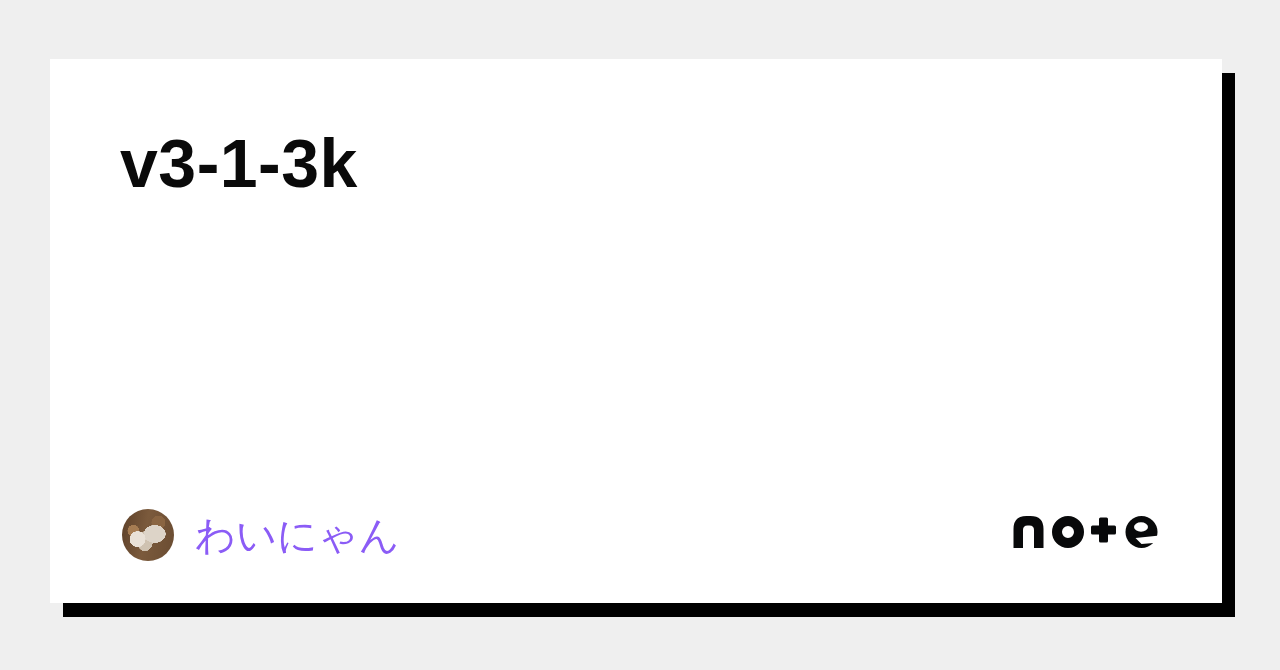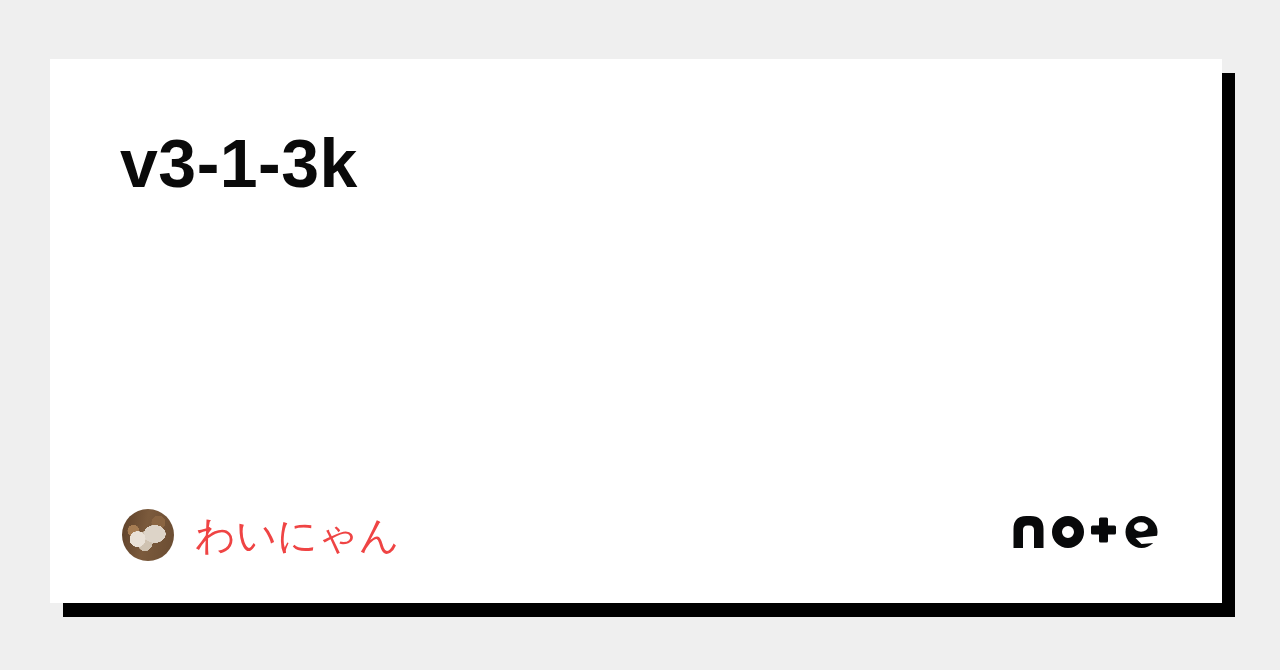--- a/index.html
+++ b/index.html
@@ -57,21 +57,21 @@
       radial-gradient(ellipse 8px 10px at 44% 62%, #cfc2b1 0 98%, transparent 100%),
       radial-gradient(circle 6px at 22% 42%, #a67c52 0 98%, transparent 100%),
       radial-gradient(circle 7px at 70% 26%, #8a6542 0 98%, transparent 100%),
       linear-gradient(100deg, #5d4029 0%, #7b5a3c 45%, #6a4c32 100%);
   }
   .author-name {
     margin-left: 21px;
     font-size: 40px;
     line-height: 52px;
     font-weight: 500;
-    color: #ef4444;
+    color: #8b5cf6;
     white-space: nowrap;
   }
   .brand-logo {
     position: absolute;
     left: 963px;
     top: 456px;
     width: 147px;
     height: 34px;
   }
 </style>

